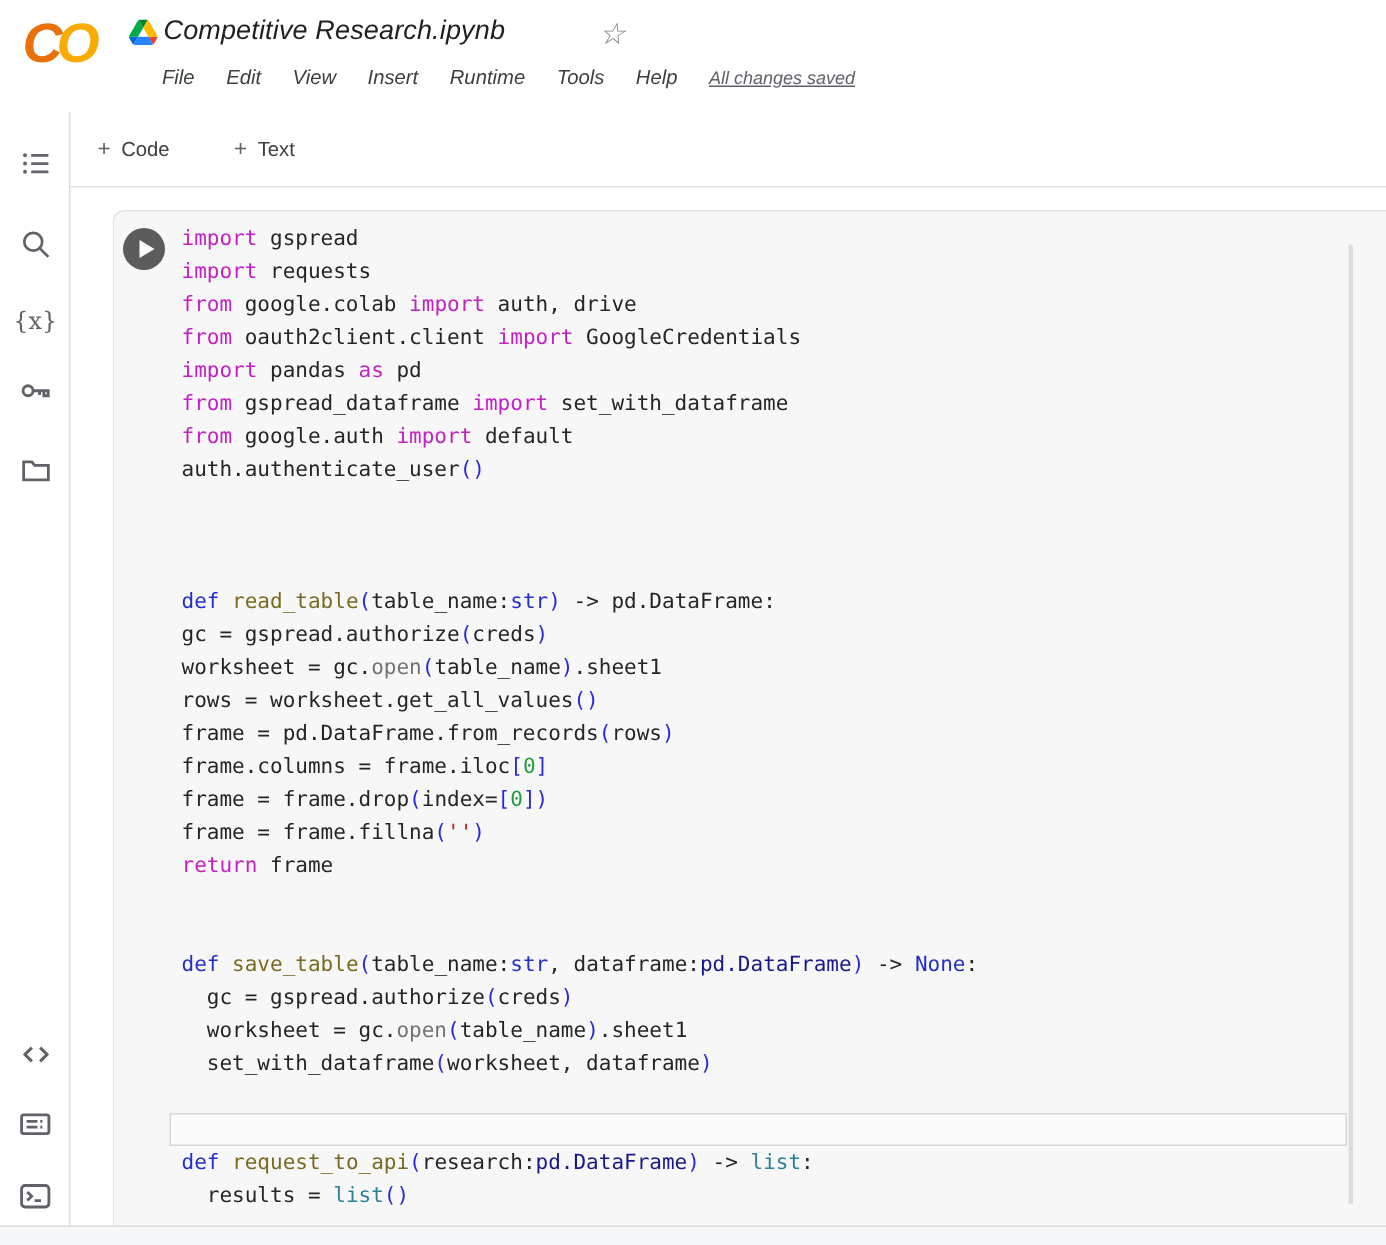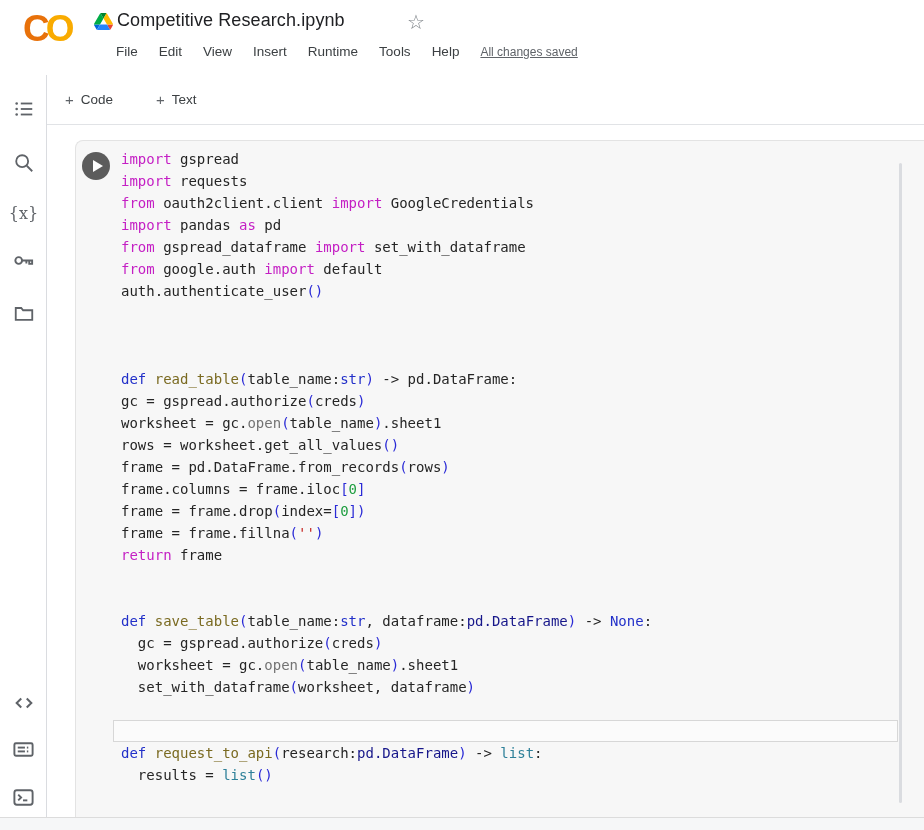--- a/index.html
+++ b/index.html
@@ -1,21 +1,21 @@
 <!DOCTYPE html>
 <html><head>
 <meta charset="utf-8">
 <style>
   * { margin:0; padding:0; box-sizing:border-box; }
   html,body { width:924px; height:830px; overflow:hidden; background:#fff;
     font-family:"Liberation Sans", sans-serif; }
   .stage { position:relative; width:924px; height:830px; background:#fff; }
 
   
-  .header { position:absolute; left:16px; top:0; width:756px; height:75px; background:#fff; }
+  .header { position:absolute; left:8px; top:0; width:756px; height:75px; background:#fff;font-style:italic; }
   .logo { position:absolute; left:7px; top:8px; font-size:37px; font-weight:bold;
     letter-spacing:-4px; line-height:42px; cursor:pointer; }
   .logo .c1 { color:#E8710A; } .logo .c2 { color:#F9AB00; }
   .drive-icon { position:absolute; left:78px; top:13px; width:19px; height:17px; }
   .nb-title { position:absolute; left:101px; top:10px; font-size:18px; color:#202124;
     letter-spacing:.1px; }
   .star { position:absolute; left:391px; top:10px; font-size:20px; color:#80868B; cursor:pointer; }
   .menu { position:absolute; left:100px; top:44px; display:flex; gap:21px; align-items:center;
     font-size:13.5px; color:#3C4043; }
   .menu-item { cursor:pointer; }
@@ -165,20 +165,21 @@
   </div>
 
   <div class="cell">
     <div class="play-btn">
       <div class="play-tri"></div>
     </div>
     <div class="code-area">
 
     <div class="code-line"><span class="tk-kw">import</span><span class="tk-pl"> gspread</span></div>
         <div class="code-line"><span class="tk-kw">import</span><span class="tk-pl"> requests</span></div>
+        <div class="code-line"><span class="tk-kw">from</span><span class="tk-pl"> google.colab </span><span class="tk-kw">import</span><span class="tk-pl"> auth, drive</span></div>
         <div class="code-line"><span class="tk-kw">from</span><span class="tk-pl"> oauth2client.client </span><span class="tk-kw">import</span><span class="tk-pl"> GoogleCredentials</span></div>
         <div class="code-line"><span class="tk-kw">import</span><span class="tk-pl"> pandas </span><span class="tk-kw">as</span><span class="tk-pl"> pd</span></div>
         <div class="code-line"><span class="tk-kw">from</span><span class="tk-pl"> gspread_dataframe </span><span class="tk-kw">import</span><span class="tk-pl"> set_with_dataframe</span></div>
         <div class="code-line"><span class="tk-kw">from</span><span class="tk-pl"> google.auth </span><span class="tk-kw">import</span><span class="tk-pl"> default</span></div>
         <div class="code-line"><span class="tk-pl">auth.authenticate_user</span><span class="tk-par">()</span></div>
         <div class="code-line"></div>
         <div class="code-line"></div>
         <div class="code-line"></div>
         <div class="code-line"><span class="tk-blue">def</span><span class="tk-fn"> read_table</span><span class="tk-par">(</span><span class="tk-pl">table_name:</span><span class="tk-blue">str</span><span class="tk-par">)</span><span class="tk-pl"> -&gt; pd.DataFrame:</span></div>
         <div class="code-line"><span class="tk-pl">gc = gspread.authorize</span><span class="tk-par">(</span><span class="tk-pl">creds</span><span class="tk-par">)</span></div>

